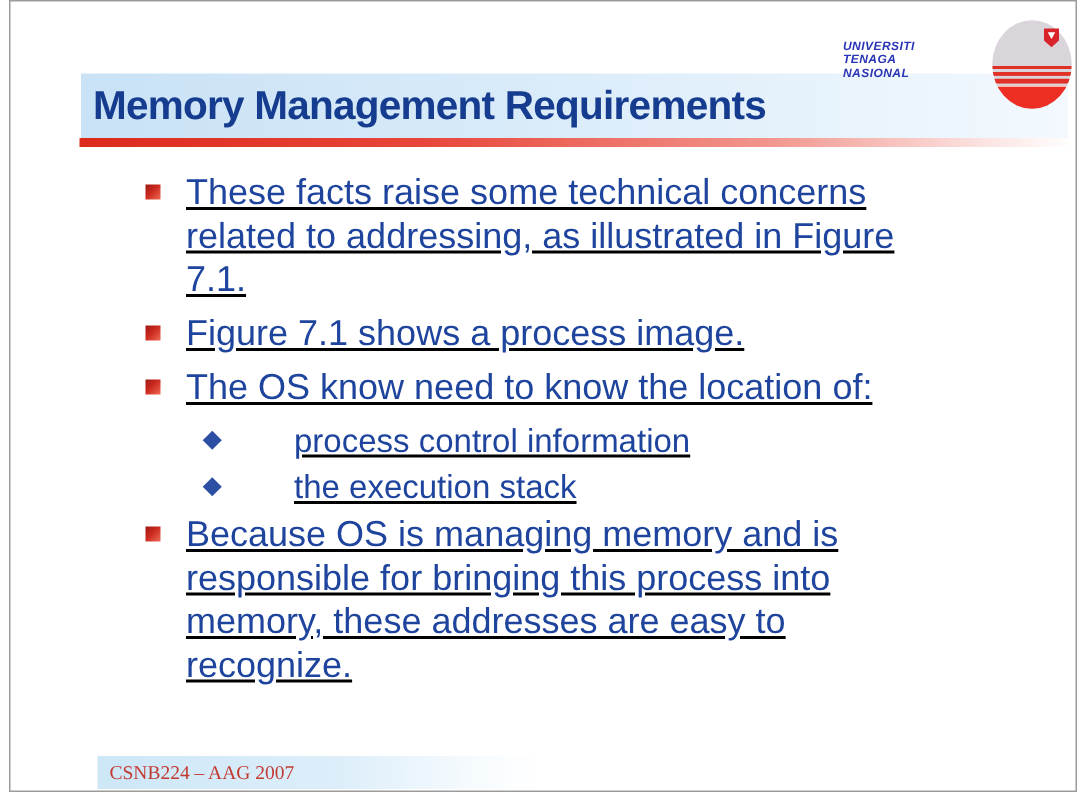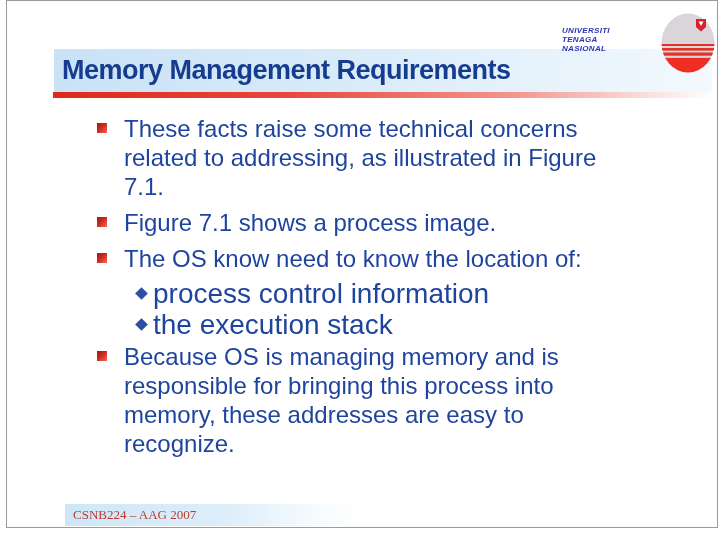--- a/index.html
+++ b/index.html
@@ -28,24 +28,24 @@
   }
   
   .logo-wrap { position:absolute; left:560px; top:12px; width:156px; height:64px; }
   .logo-text {
     position:absolute; right:60px; top:14px; width:94px; 
     font-size:8px; line-height:9px; font-weight:700; font-style:italic;
     color:#2a35b5; letter-spacing:0.3px;
   }
   .logo-oval { position:absolute; right:1px; top:1px; width:54px; height:60px; }
   
-  .content { position:absolute; left:95px; top:114px; width:545px; }
+  .content { position:absolute; left:95px; top:114px; width:545px;text-decoration:underline; }
   .item { display:flex; align-items:flex-start; color:#1e449d; }
   .item.l1 { font-size:24px; line-height:29px; margin-bottom:7px; }
-  .item.l2 { font-size:28px; line-height:27px; margin-left:42px; margin-bottom:4px; }
+  .item.l2 { font-size:22px; line-height:27px; margin-left:42px; margin-bottom:4px;gap:43px; }
   .sq {
     flex:0 0 auto; width:10px; height:10px; margin:9px 17px 0 2px;
     background:linear-gradient(135deg, #9e1a14 0%, #cc2a1e 45%, #ef6a55 100%);
   }
   .dia {
     flex:0 0 auto; width:9px; height:9px; margin:9px 7px 0 0;
     background:#2d4fa3; transform:rotate(45deg);
   }
   
   .footer-bar {

